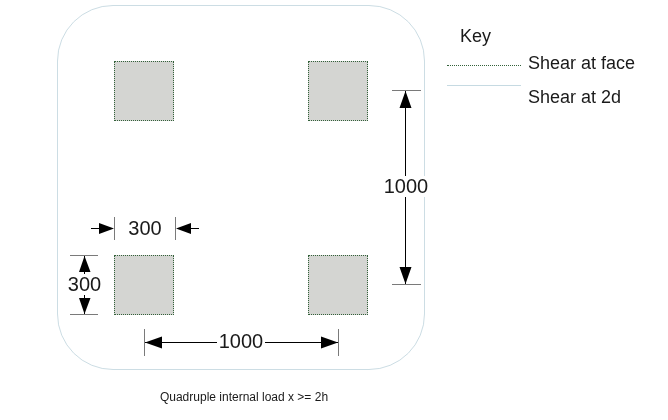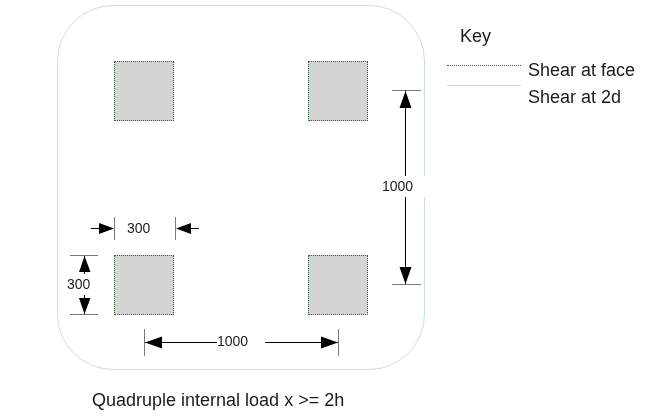--- a/index.html
+++ b/index.html
@@ -27,50 +27,50 @@
     box-sizing: border-box;
   }
   .sq-tl { left: 114px; top: 61px; }
   .sq-tr { left: 308px; top: 61px; }
   .sq-bl { left: 114px; top: 255px; }
   .sq-br { left: 308px; top: 255px; }
   .dim-svg { position: absolute; left: 0; top: 0; }
   .dim-label {
     position: absolute;
     background: #ffffff;
-    font-size: 14px;
+    font-size: 20px;
     line-height: 21px;
-    text-align: left;
+    text-align: center;
     white-space: nowrap;
   }
   .lbl-v1000 { left: 382px; top: 176px; width: 48px; }
   .lbl-h1000 { left: 217px; top: 331px; width: 48px; }
   .lbl-w300  { left: 127px; top: 218px; width: 36px; }
   .lbl-h300  { left: 67px;  top: 274px; width: 35px; }
   .key-panel { position: absolute; left: 440px; top: 20px; width: 225px; }
   .key-title {
     position: absolute; left: 20px; top: 6px;
     font-size: 18px;
   }
   .key-swatch {
     position: absolute; left: 7px; width: 74px; height: 0;
   }
   .swatch-face { top: 45px; border-top: 1px dotted #33613a; }
   .swatch-2d   { top: 65px; border-top: 1px solid #c6dae2; }
   .key-label {
     position: absolute; left: 88px;
     font-size: 18px; line-height: 20px; white-space: nowrap;
   }
-  .key-label-face { top: 40px; }
+  .key-label-face { top: 33px; }
   .key-label-2d   { top: 67px; }
   .caption {
     position: absolute;
-    left: 92px; top: 390px; width: 282px;
-    font-size: 18px;
-    text-align: left;
+    left: 103px; top: 390px; width: 282px;
+    font-size: 12px;
+    text-align: center;
     white-space: nowrap;
   }
 </style>
 </head>
 <body>
 
 <div class="canvas">
 
   <div class="perimeter-2d"></div>
 

